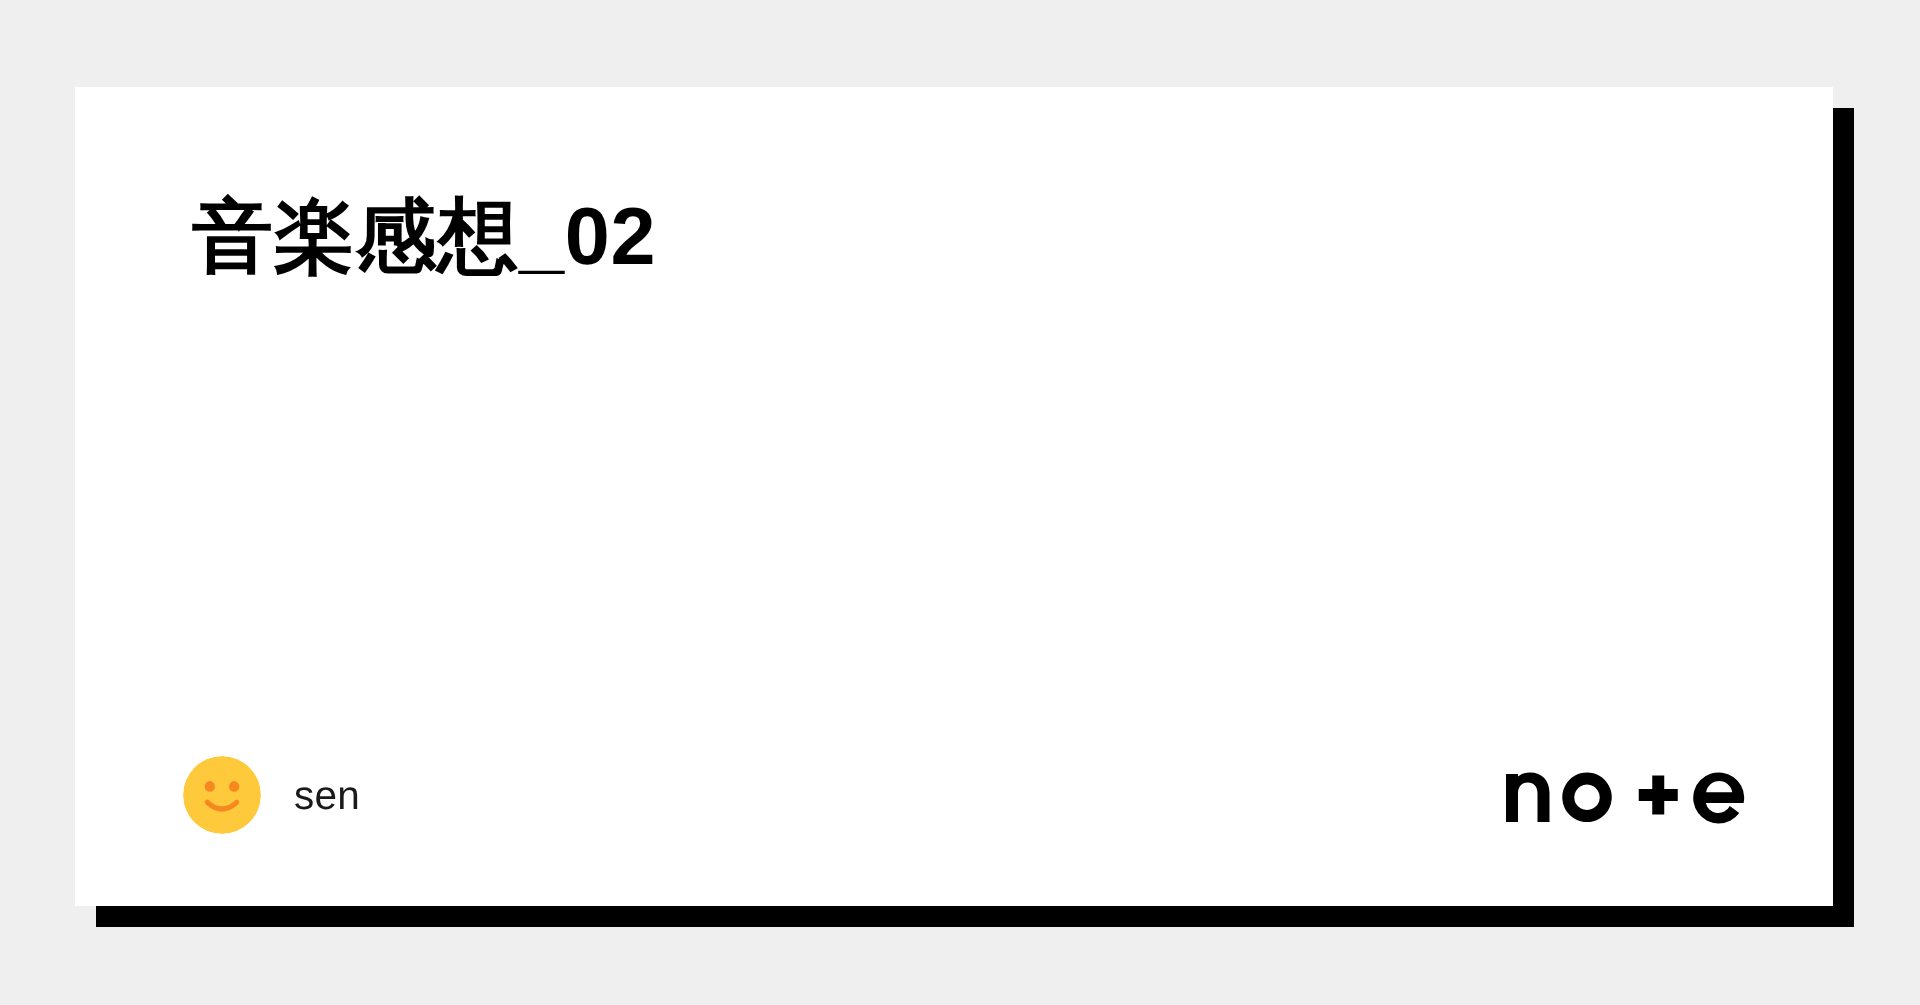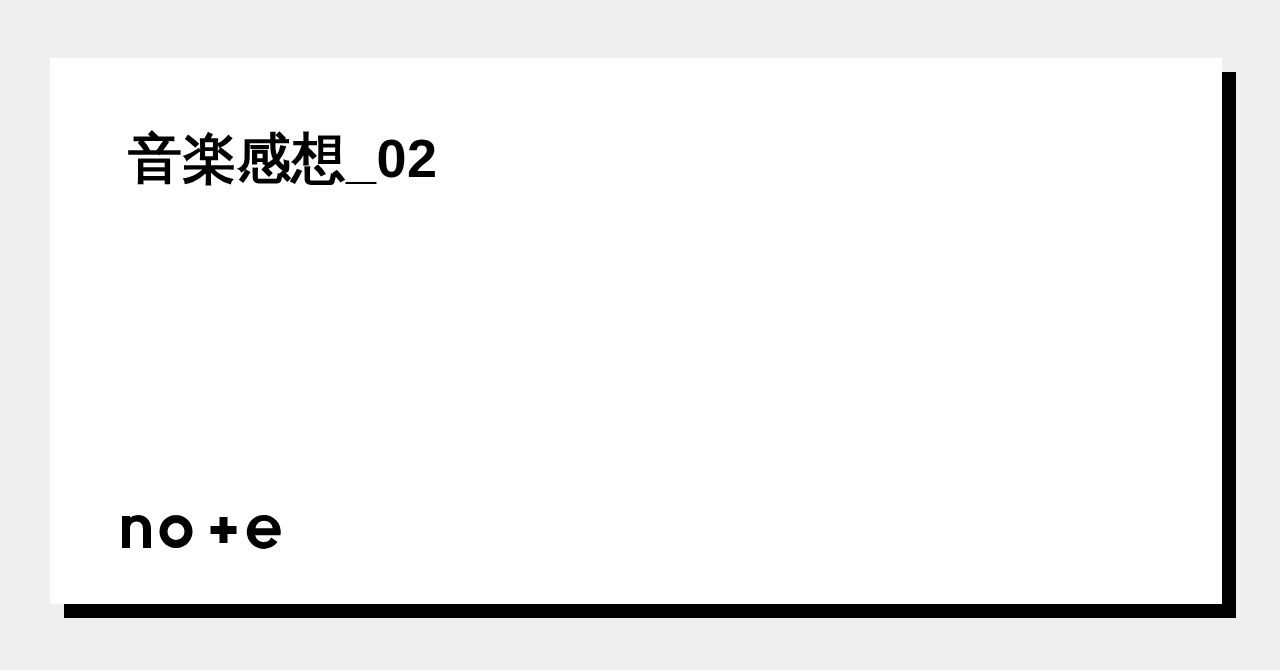--- a/index.html
+++ b/index.html
@@ -107,20 +107,29 @@
 <div class="stage">
 
   <div class="card-shadow"></div>
 
   <div class="card">
 
     <h1 class="card-title">音楽感想_02</h1>
 
     <div class="card-footer">
 
+      <div class="author">
+        <svg class="avatar" viewBox="0 0 64 64" aria-hidden="true">
+          <circle cx="32" cy="32" r="32" fill="#ffc93c"></circle>
+          <ellipse cx="22" cy="25" rx="4.2" ry="4.4" fill="#f5881f"></ellipse>
+          <ellipse cx="42" cy="25" rx="4.2" ry="4.4" fill="#f5881f"></ellipse>
+          <path d="M20 38 Q32 49 44 38" fill="none" stroke="#f5881f" stroke-width="4.2" stroke-linecap="round"></path>
+        </svg>
+        <span class="author-name">sen</span>
+      </div>
 
       <svg class="brand-logo" viewBox="0 0 166 40" aria-hidden="true">
 
         <path d="M0 6 h8 v1.6 a13 13 0 0 1 8-2.6 c8 0 13 5.4 13 13.6 V38 h-8 V19 c0-4.6-2.4-7.4-6.4-7.4 c-4 0-6.6 2.8-6.6 7.4 V38 H0 Z" fill="#000000"></path>
 
         <path d="M54 5 a16.5 16.5 0 1 0 0.01 0 Z M54 13 a8.5 8.5 0 1 1 -0.01 0 Z" fill="#000000" fill-rule="evenodd"></path>
 
         <path d="M97.5 7 h8 v9 h9 v8 h-9 v9 h-8 v-9 h-9 v-8 h9 Z" fill="#000000"></path>
 
         <path d="M149.2 27.4 l6.3 4.6 a17 17 0 1 1 3.3 -10.5 c0 1.3 -0.15 2.6 -0.4 3.8 H133.2 a8.6 8.6 0 0 0 16 2.1 Z M133.4 18.2 h17.4 a8.8 8.8 0 0 0 -17.4 0 Z" fill="#000000" fill-rule="evenodd"></path>

